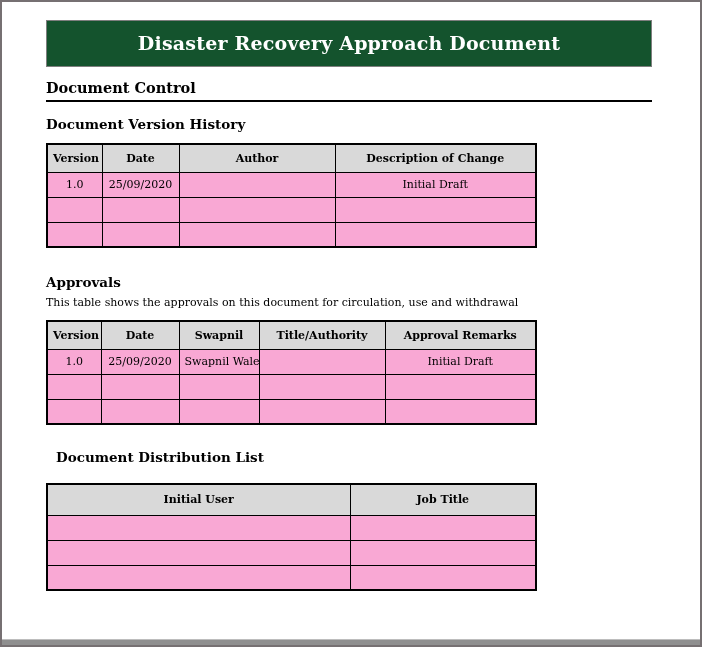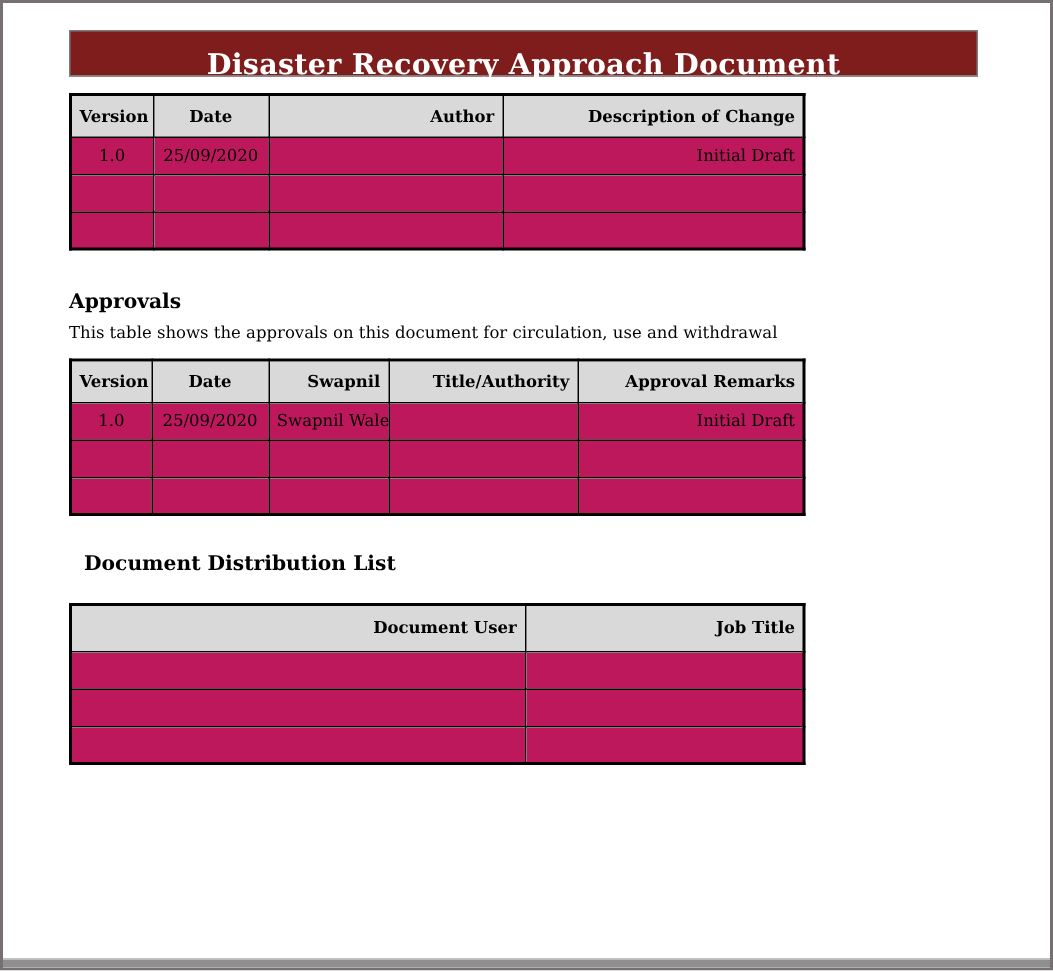--- a/index.html
+++ b/index.html
@@ -15,22 +15,22 @@
     background: #ffffff;
     border: 2px solid #767072;
     overflow: hidden;
   }
   .content {
     margin-left: 44px;
     width: 606px;
   }
   .banner {
     margin-top: 18px;
-    height: 31px;
-    background: #7f1d1d;
+    height: 47px;
+    background: #14532d;
     border: 1px solid #7e7e7e;
     text-align: center;
     line-height: 45px;
     color: #ffffff;
     font-weight: bold;
     font-size: 19px;
     letter-spacing: 0.2px;
   }
   .doc-control {
     margin-top: 12px;
@@ -53,31 +53,31 @@
   table {
     border-collapse: collapse;
     table-layout: fixed;
     width: 491px;
     border: 2px solid #000;
     font-size: 11px;
   }
   th, td {
     border: 1px solid #000;
     padding: 2px 5px;
-    text-align: right;
+    text-align: center;
     vertical-align: middle;
     overflow: hidden;
     white-space: nowrap;
   }
   th {
     background: #D9D9D9;
     font-weight: bold;
     height: 28px;
   }
-  td { height: 25px; background: #be185d; }
+  td { height: 25px; background: #f9a8d4; }
   .t1 { margin-top: 11px; }
   .t2 { margin-top: 11px; }
   .t3 { margin-top: 18px; }
   .t1 th:nth-child(1){ width: 55px; }
   .t1 th:nth-child(2){ width: 77px; }
   .t1 th:nth-child(3){ width: 156px; }
   .t2 th:nth-child(1){ width: 54px; }
   .t2 th:nth-child(2){ width: 78px; }
   .t2 th:nth-child(3){ width: 80px; }
   .t2 th:nth-child(4){ width: 126px; }
@@ -97,21 +97,23 @@
 </head>
 <body>
 
 <div class="page">
   <div class="content">
 
     <div class="banner">
       <span>Disaster Recovery Approach Document</span>
     </div>
 
-
+    <div class="doc-control">Document Control</div>
+
+    <div class="subhead sh-version">Document Version History</div>
 
 
     <table class="t1">
         <thead>
           <tr>
             <th>Version</th>
             <th>Date</th>
             <th>Author</th>
             <th>Description of Change</th>
           </tr>
@@ -175,21 +177,21 @@
             <td></td>
           </tr>
         </tbody>
       </table>
 
     <div class="subhead sh-distribution">Document Distribution List</div>
 
     <table class="t3">
         <thead>
           <tr>
-            <th>Document User</th>
+            <th>Initial User</th>
             <th>Job Title</th>
           </tr>
         </thead>
         <tbody>
           <tr>
             <td></td>
             <td></td>
           </tr>
           <tr>
             <td></td>

